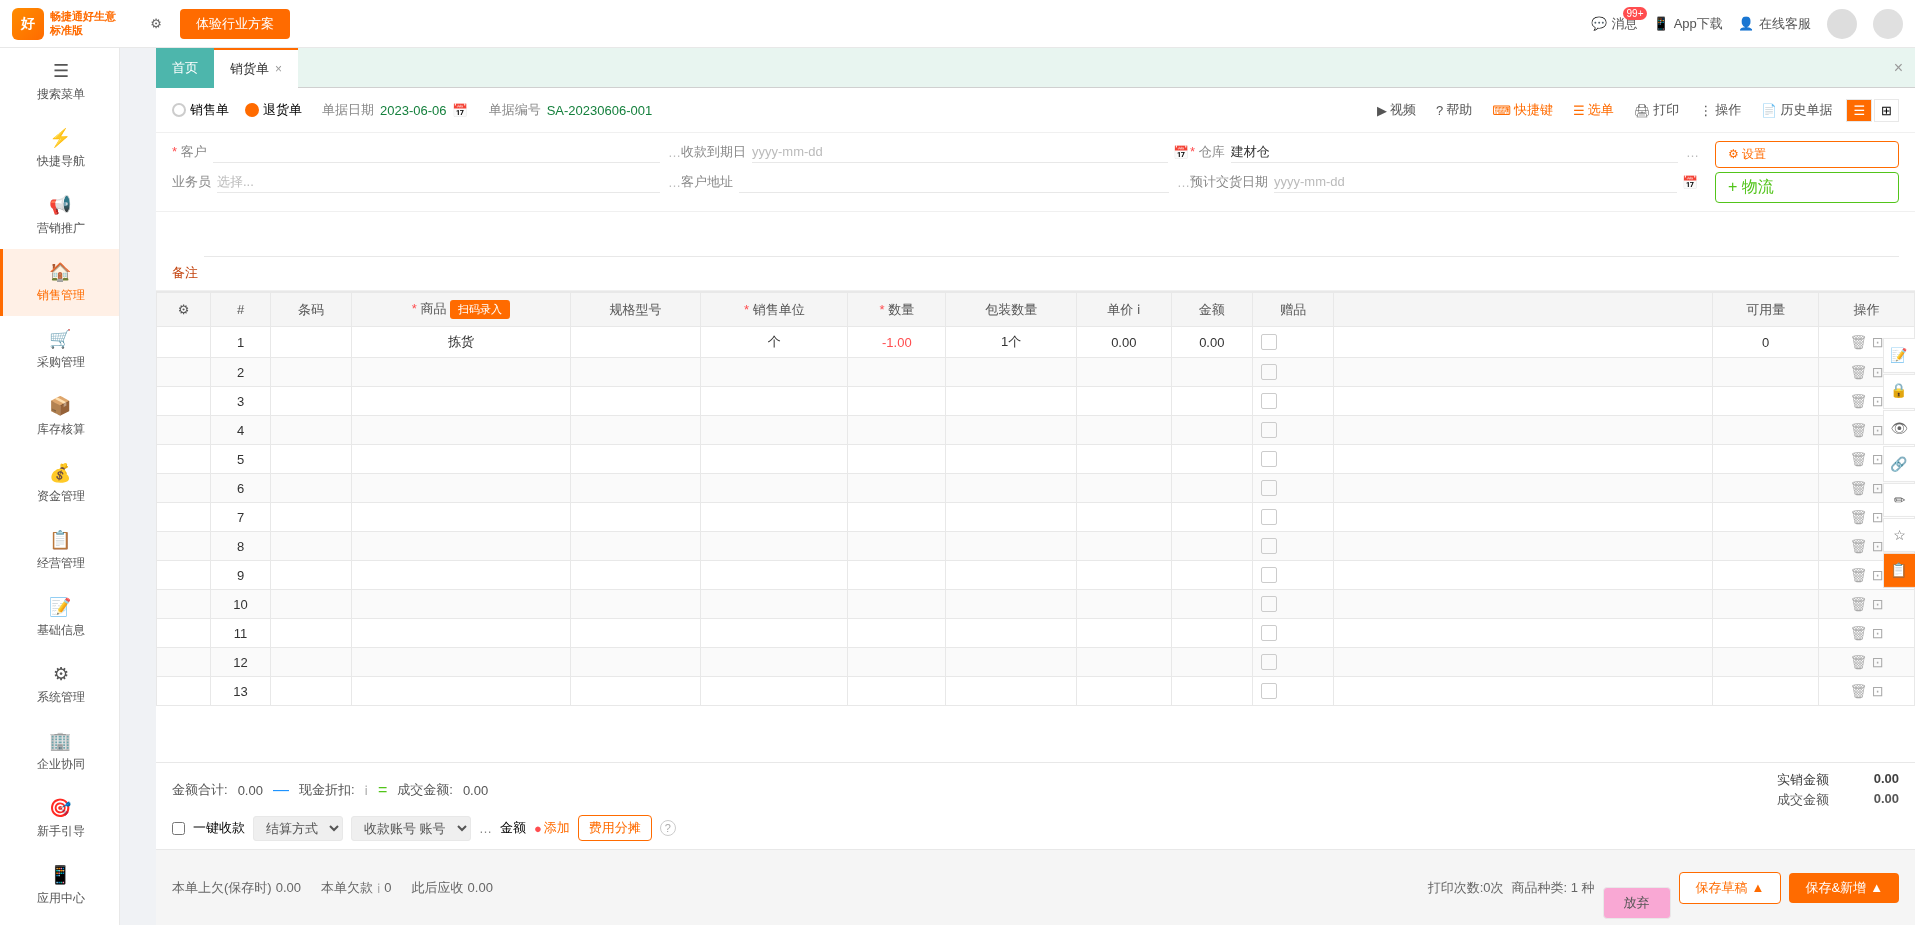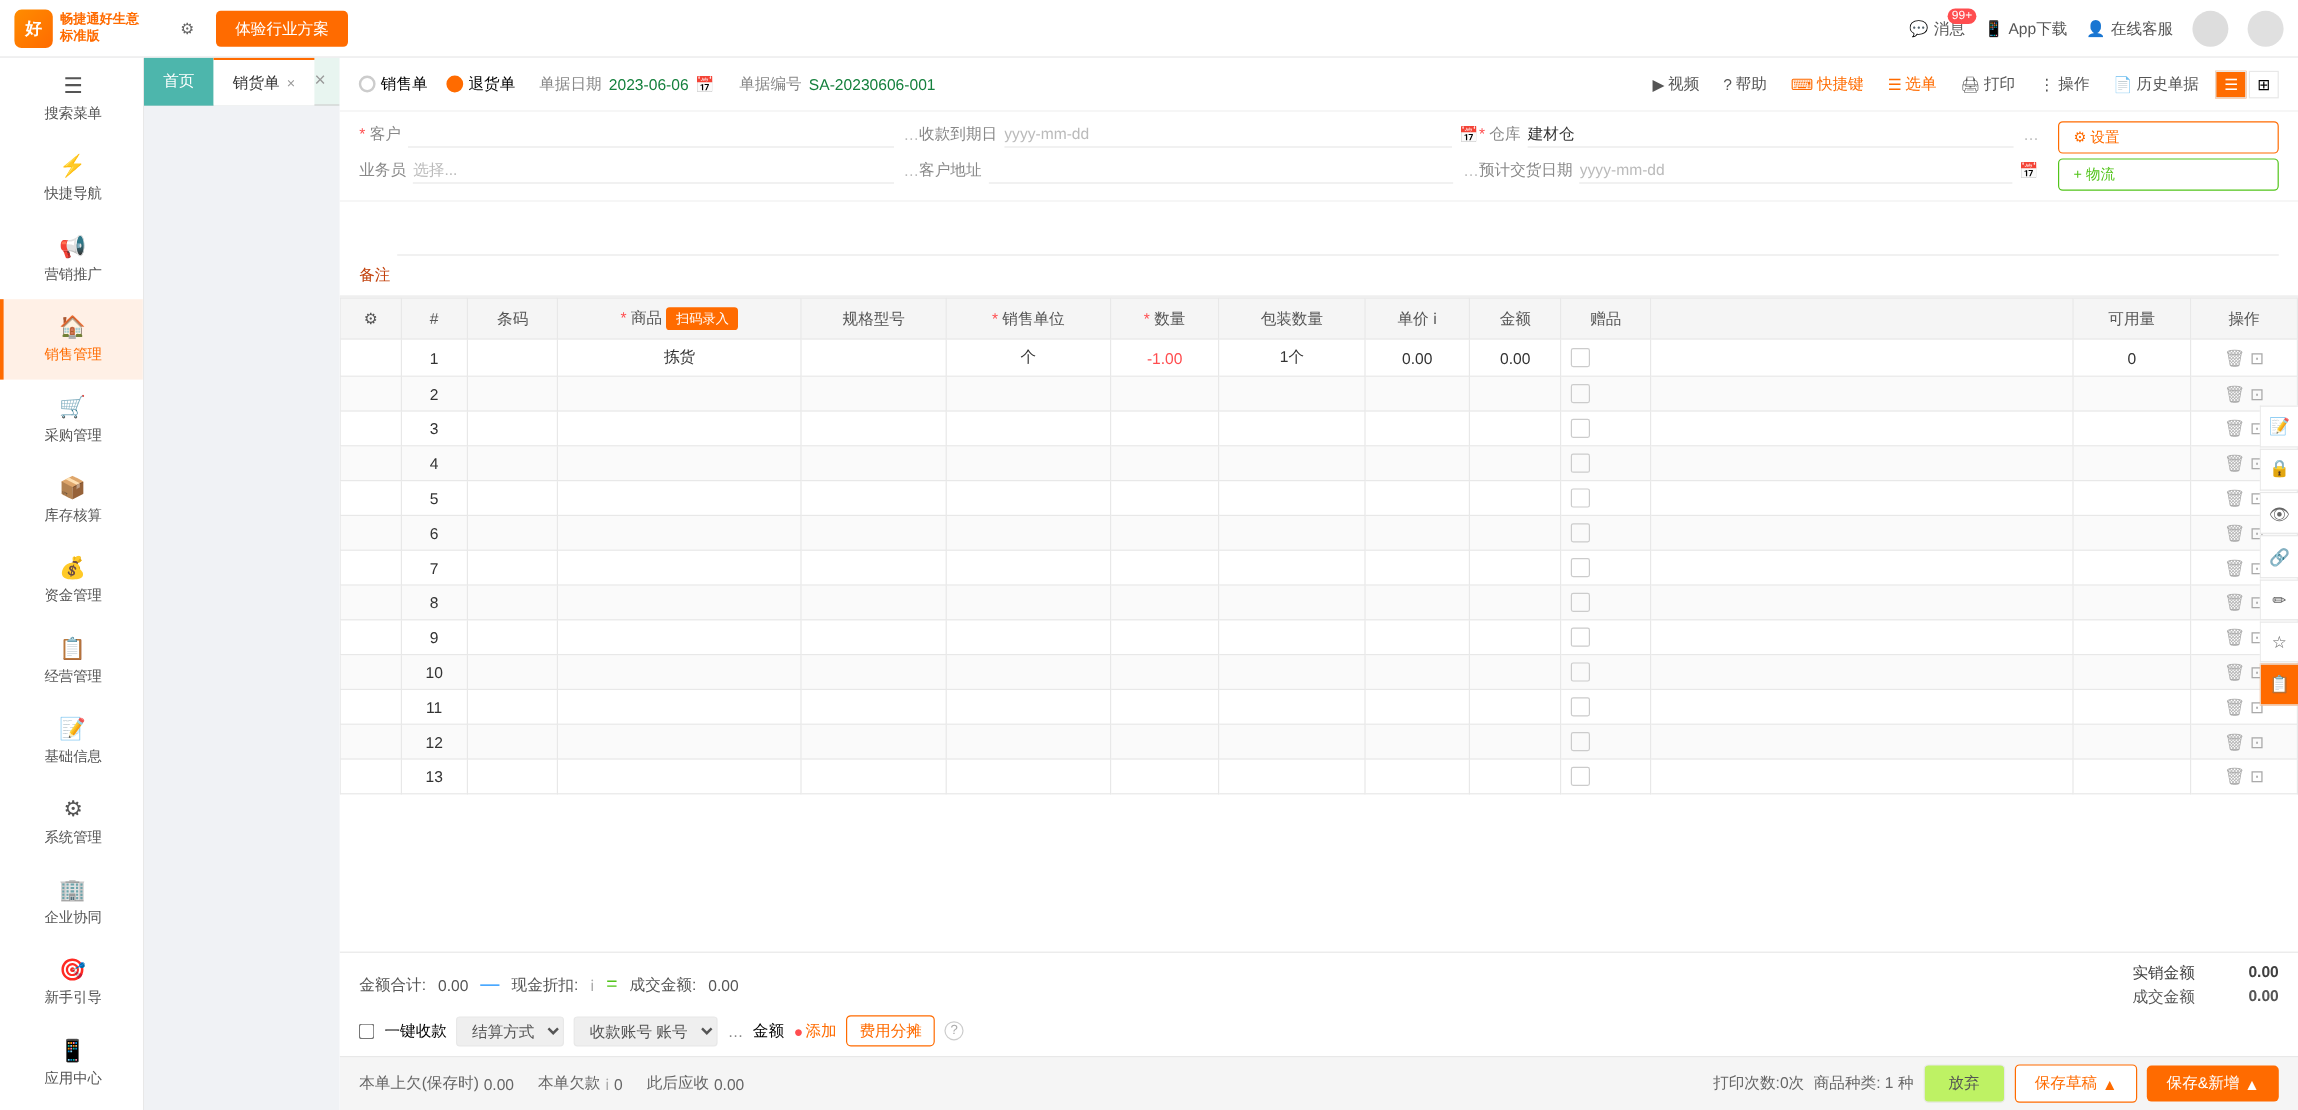--- a/index.html
+++ b/index.html
@@ -25,21 +25,21 @@
     .main-layout { display: flex; flex: 1; overflow: hidden; }
 
     
     .sidebar { width: 120px; background: #fff; border-right: 1px solid #e8e8e8; display: flex; flex-direction: column; flex-shrink: 0; overflow-y: auto; }
     .sidebar-item { display: flex; flex-direction: column; align-items: center; padding: 12px 8px; cursor: pointer; color: #555; gap: 4px; border-left: 3px solid transparent; }
     .sidebar-item.active { background: #fff0e6; color: #ff6b00; border-left-color: #ff6b00; }
     .sidebar-item .si-icon { font-size: 18px; }
     .sidebar-item .si-label { font-size: 12px; text-align: center; }
 
     
-    .content-area { flex: 1; display: flex; overflow: hidden; }
+    .content-area { flex: 1; display: flex; flex-direction: column; overflow: hidden; padding-left: 36px; }
 
     
     .tab-bar { background: #e8f5f0; display: flex; align-items: center; height: 40px; border-bottom: 1px solid #d0d0d0; flex-shrink: 0; }
     .tab-item { padding: 0 16px; height: 40px; display: flex; align-items: center; gap: 6px; cursor: pointer; font-size: 13px; color: #555; }
     .tab-item.home { background: #4db6ac; color: white; }
     .tab-item.active { background: #fff; color: #333; border-top: 2px solid #ff6b00; }
     .tab-item .tab-close { color: #999; cursor: pointer; font-size: 12px; }
     .tab-right { margin-left: auto; padding-right: 12px; }
     .tab-close-all { color: #999; cursor: pointer; font-size: 16px; }
 
@@ -50,21 +50,21 @@
     .radio-item { display: flex; align-items: center; gap: 4px; cursor: pointer; }
     .radio-dot { width: 14px; height: 14px; border-radius: 50%; border: 2px solid #ccc; }
     .radio-dot.active { border-color: #ff6b00; background: #ff6b00; }
     .header-field { display: flex; align-items: center; gap: 6px; color: #555; }
     .header-field label { color: #888; white-space: nowrap; }
     .header-field .val { color: #15803d; font-weight: 500; }
     .header-actions { margin-left: auto; display: flex; align-items: center; gap: 8px; }
     .header-action-btn { display: flex; align-items: center; gap: 3px; cursor: pointer; color: #555; font-size: 12px; padding: 3px 6px; }
     .header-action-btn.orange { color: #ff6b00; }
     .set-btn { background: #fff; border: 1px solid #ff6b00; color: #ff6b00; border-radius: 4px; padding: 4px 12px; cursor: pointer; font-size: 12px; display: flex; align-items: center; gap: 3px; }
-    .logistics-btn { background: #fff; border: 1px solid #52c41a; color: #52c41a; border-radius: 4px; padding: 4px 12px; cursor: pointer; font-size: 12px; display: flex; align-items: center; gap: 3px; }
+    .logistics-btn { background: #fff; border: 1px solid #52c41a; color: #52c41a; border-radius: 4px; padding: 4px 12px; cursor: pointer; font-size: 16px; display: flex; align-items: center; gap: 3px; }
 
     
     .table-area { flex: 1; overflow: auto; border-top: 1px solid #e8e8e8; }
     table { width: 100%; border-collapse: collapse; min-width: 1200px; }
     table th { background: #f5f5f5; border: 1px solid #e8e8e8; padding: 7px 8px; font-weight: 500; color: #555; white-space: nowrap; text-align: center; }
     table td { border: 1px solid #e8e8e8; padding: 6px 8px; color: #333; white-space: nowrap; text-align: center; }
     table tr:nth-child(even) td { background: #fafafa; }
     .th-required { color: #ff4d4f; }
     .scan-btn { background: #ff6b00; color: white; border: none; border-radius: 3px; padding: 2px 8px; font-size: 11px; cursor: pointer; }
     .cell-red { color: #ff4d4f; }
@@ -82,21 +82,21 @@
     .bottom-calc .equals { color: #52c41a; font-size: 16px; }
     .bottom-payment { display: flex; align-items: center; gap: 8px; margin-top: 6px; }
     .payment-select { border: 1px solid #e8e8e8; border-radius: 3px; padding: 3px 8px; color: #555; }
     .add-btn { color: #ff6b00; cursor: pointer; display: flex; align-items: center; gap: 2px; }
     .expense-btn { border: 1px solid #ff6b00; color: #ff6b00; background: #fff; border-radius: 4px; padding: 3px 10px; cursor: pointer; }
 
     
     .status-bar { background: #f5f5f5; border-top: 1px solid #e8e8e8; padding: 6px 16px; display: flex; align-items: center; gap: 20px; font-size: 12px; color: #666; flex-shrink: 0; }
     .status-bar .status-item { display: flex; align-items: center; gap: 4px; }
     .status-actions { margin-left: auto; display: flex; gap: 8px; align-items: center; }
-    .btn-abandon { border: 1px solid #e8e8e8; background: #bef264; color: #555; border-radius: 4px; padding: 6px 20px; cursor: pointer; }
+    .btn-abandon { border: 1px solid #e8e8e8; background: #f9a8d4; color: #555; border-radius: 4px; padding: 6px 20px; cursor: pointer; margin-top: 31px; }
     .btn-save-draft { border: 1px solid #ff6b00; background: #fff; color: #ff6b00; border-radius: 4px; padding: 6px 16px; cursor: pointer; display: flex; align-items: center; gap: 4px; }
     .btn-save-new { background: #ff6b00; color: white; border: none; border-radius: 4px; padding: 6px 16px; cursor: pointer; display: flex; align-items: center; gap: 4px; }
 
     
     .right-float { position: fixed; right: 0; top: 50%; transform: translateY(-50%); display: flex; flex-direction: column; gap: 1px; z-index: 100; }
     .rfloat-btn { width: 32px; background: #fff; border: 1px solid #e8e8e8; border-right: none; padding: 8px 4px; cursor: pointer; display: flex; align-items: center; justify-content: center; color: #666; font-size: 14px; writing-mode: vertical-rl; text-orientation: mixed; }
     .rfloat-btn.active { background: #ff6b00; color: white; }
 
     .form-grid { display: flex; padding: 8px 16px; gap: 0; border-bottom: 1px solid #f0f0f0; }
     .form-col { flex: 1; display: flex; flex-direction: column; gap: 8px; }

